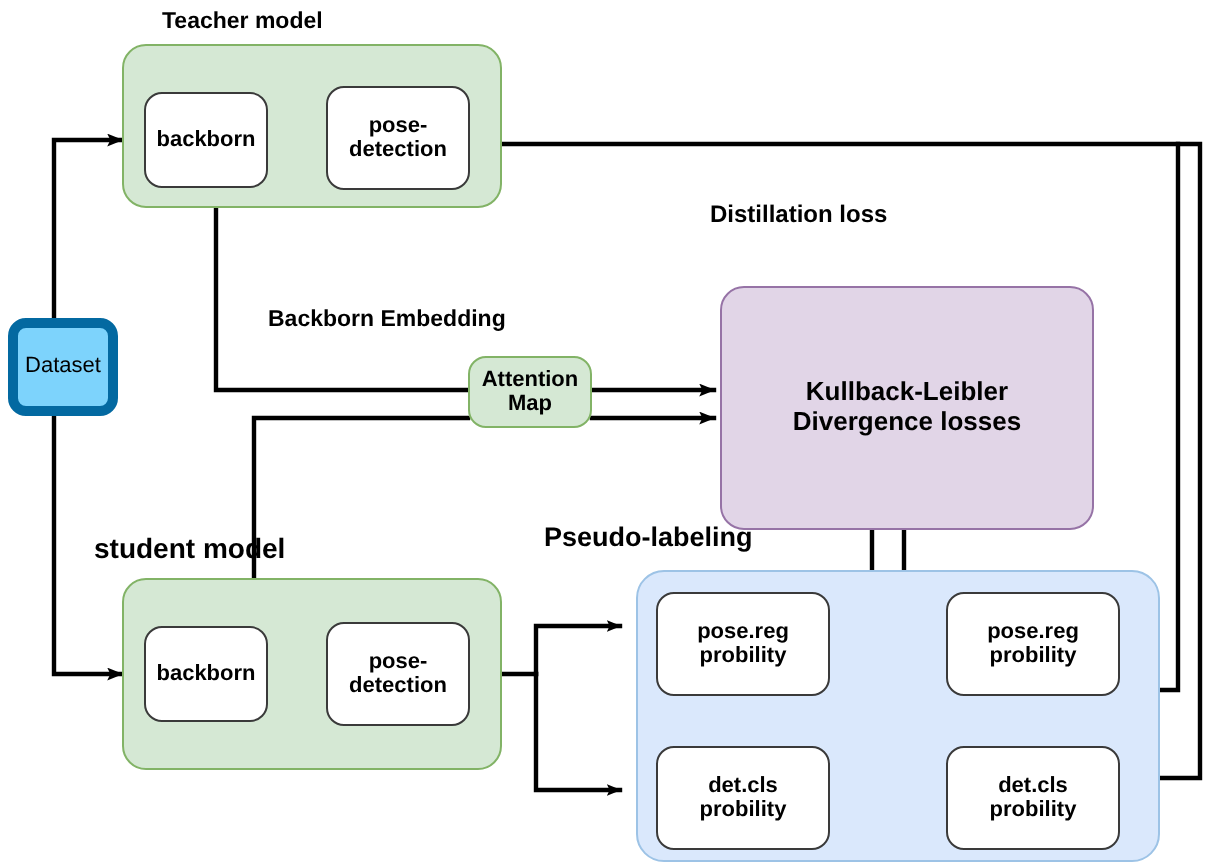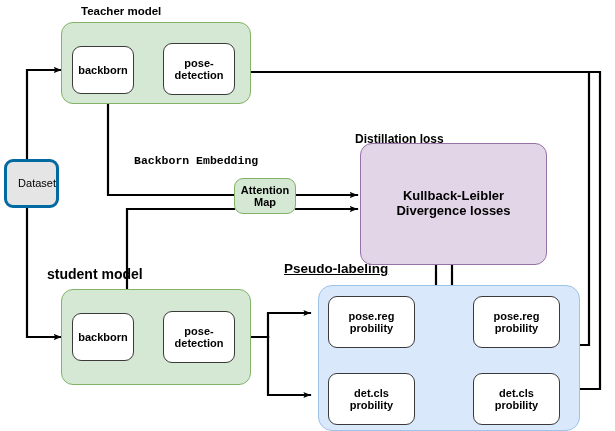--- a/index.html
+++ b/index.html
@@ -44,27 +44,26 @@
   }
   .white-node {
     background: #ffffff;
     border: 1px solid #3a3a3a;
     border-radius: 9px;
     font-weight: bold;
     font-size: 11px;
     color: #000000;
   }
   .dataset-node {
-    background: #e5e5e5;
-    border: 3px solid #0369a1;
+    background: #7dd3fc;
+    border: 5px solid #0369a1;
     border-radius: 9px;
     font-weight: normal;
     font-size: 11px;
     color: #000000;
-    justify-content: flex-end;
   }
   .green-node {
     background: #d5e8d4;
     border: 1px solid #82b366;
     border-radius: 9px;
     font-weight: bold;
     font-size: 11px;
     color: #000000;
   }
   .purple-node {
@@ -76,21 +75,21 @@
     color: #000000;
   }
   .caption {
     position: absolute;
     font-weight: bold;
     color: #000000;
     white-space: nowrap;
   }
   .cap-teacher { font-size: 11.5px; }
   .cap-student { font-size: 14px; }
-  .cap-embed   { font-size: 11.5px; font-family: Liberation Mono, monospace; }
+  .cap-embed   { font-size: 11.5px; }
   .cap-distill { font-size: 12px; }
   .cap-pseudo  { font-size: 13.5px; }
 </style>
 </head>
 <body>
 
 <div id="canvas">
 
   <svg id="wires" viewBox="0 0 615 431" xmlns="http://www.w3.org/2000/svg">
     <defs>
@@ -132,25 +131,25 @@
 
       <path d="M466,312 L452,312 L452,232" marker-end="url(#ah)"></path>
       <path d="M466,394 L452,394"></path>
     </g>
   </svg>
 
   <div class="caption cap-teacher" style="left:61px; top:5px;margin-left:20px;">Teacher model</div>
 
   <div class="caption cap-embed" style="left:134px; top:154px;">Backborn Embedding</div>
 
-  <div class="caption cap-distill" style="left:355px; top:100px;margin-top:32px;">Distillation loss</div>
+  <div class="caption cap-distill" style="left:355px; top:100px;">Distillation loss</div>
 
   <div class="caption cap-student" style="left:47px; top:266px;">student model</div>
 
-  <div class="caption cap-pseudo" style="left:284px; top:261px;text-decoration:underline;">Pseudo-labeling</div>
+  <div class="caption cap-pseudo" style="left:272px; top:261px;">Pseudo-labeling</div>
 
   <div class="node group-box" style="left:61px; top:22px; width:190px; height:82px;"></div>
 
   <div class="node group-box" style="left:61px; top:289px; width:190px; height:96px;"></div>
 
   <div class="node group-box-blue" style="left:318px; top:285px; width:262px; height:146px;"></div>
 
   <div class="node dataset-node" style="left:4px; top:159px; width:55px; height:49px;">
     <span>Dataset</span>
   </div>

